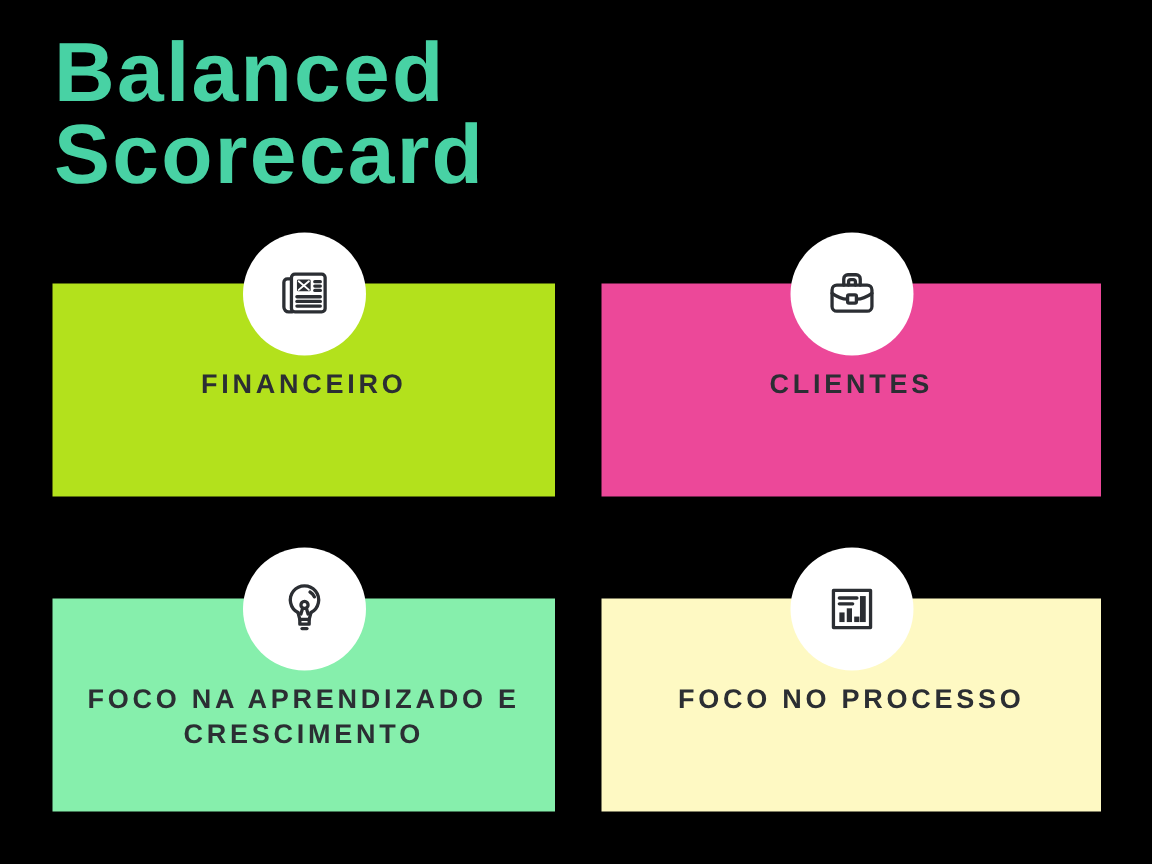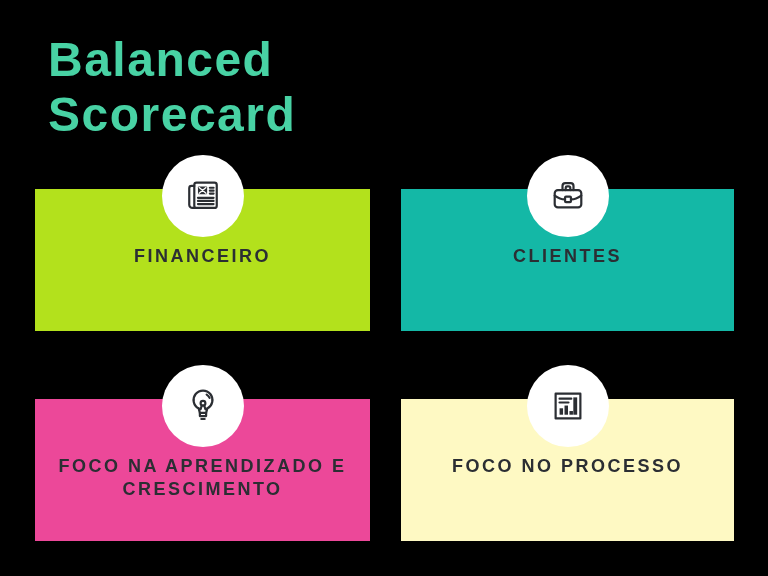--- a/index.html
+++ b/index.html
@@ -13,22 +13,22 @@
     height: 576px;
     background: var(--c-background, #000);
     overflow: hidden;
     font-family: "Liberation Sans", sans-serif;
   }
   .page-title {
     position: absolute;
     left: 36px;
     top: 20px;
     width: 340px;
-    margin: 12px;
-    font-size: 48px;
+    margin: 0;
+    font-size: 56px;
     line-height: 55px;
     font-weight: bold;
     letter-spacing: 1.5px;
     color: var(--c-title, #48d2a4);
   }
   .card {
     position: absolute;
     height: 142px;
     box-sizing: border-box;
   }
@@ -94,35 +94,35 @@
         <line class="stroke-icon" x1="31.5" y1="18.2" x2="35.5" y2="18.2" stroke-width="2"></line>
         <line class="stroke-icon" x1="31.5" y1="21.4" x2="35.5" y2="21.4" stroke-width="2"></line>
         <line class="stroke-icon" x1="18.5" y1="26" x2="35.5" y2="26" stroke-width="2"></line>
         <line class="stroke-icon" x1="18.5" y1="29.4" x2="35.5" y2="29.4" stroke-width="2"></line>
         <line class="stroke-icon" x1="18.5" y1="32.8" x2="35.5" y2="32.8" stroke-width="2"></line>
       </svg>
     </div>
     <div class="card-label">FINANCEIRO</div>
   </div>
 
-  <div class="card row-1 col-2" style="background: #14b8a6;">
+  <div class="card row-1 col-2" style="background: #ec4899;">
     <div class="icon-circle">
       <svg viewBox="0 0 48 48" aria-hidden="true">
         <path class="stroke-icon" d="M18 17.5 v-4.5 a3 3 0 0 1 3 -3 h6 a3 3 0 0 1 3 3 v4.5"></path>
         <path class="stroke-icon" d="M21.5 17.5 v-2.5 a1.5 1.5 0 0 1 1.5 -1.5 h2 a1.5 1.5 0 0 1 1.5 1.5 v2.5" stroke-width="2"></path>
         <rect class="stroke-icon" x="9.5" y="17.5" width="29" height="19" rx="3.5"></rect>
         <path class="stroke-icon" d="M9.5 23.5 c4.5 3.2 8.5 4.2 11 4.2" stroke-width="2"></path>
         <path class="stroke-icon" d="M38.5 23.5 c-4.5 3.2 -8.5 4.2 -11 4.2" stroke-width="2"></path>
         <rect class="stroke-icon" x="20.8" y="24.6" width="6.4" height="6" rx="1" stroke-width="2.2"></rect>
       </svg>
     </div>
     <div class="card-label">CLIENTES</div>
   </div>
 
-  <div class="card row-2 col-1" style="background: #ec4899;">
+  <div class="card row-2 col-1" style="background: #86efac;">
     <div class="icon-circle">
       <svg viewBox="0 0 48 48" aria-hidden="true">
         <path class="stroke-icon" d="M19.3 26.6 A10.3 10.3 0 1 1 28.7 26.6"></path>
         <path class="stroke-icon" d="M19.3 26.6 L20.6 31.6 M28.7 26.6 L27.4 31.6"></path>
         <path class="stroke-icon" d="M28 11.6 a7.6 7.6 0 0 1 3.2 3.6" stroke-width="1.8"></path>
         <circle class="stroke-icon" cx="24" cy="21" r="2.6" stroke-width="2"></circle>
         <path class="stroke-icon" d="M22.7 23.3 L21.4 27.6 M25.3 23.3 L26.6 27.6" stroke-width="2"></path>
         <path class="stroke-icon" d="M20.6 31.6 h6.8 v3.4 h-6.8 z" stroke-width="2.2"></path>
         <line class="stroke-icon" x1="22.2" y1="38.2" x2="25.8" y2="38.2" stroke-width="2.2"></line>
       </svg>

